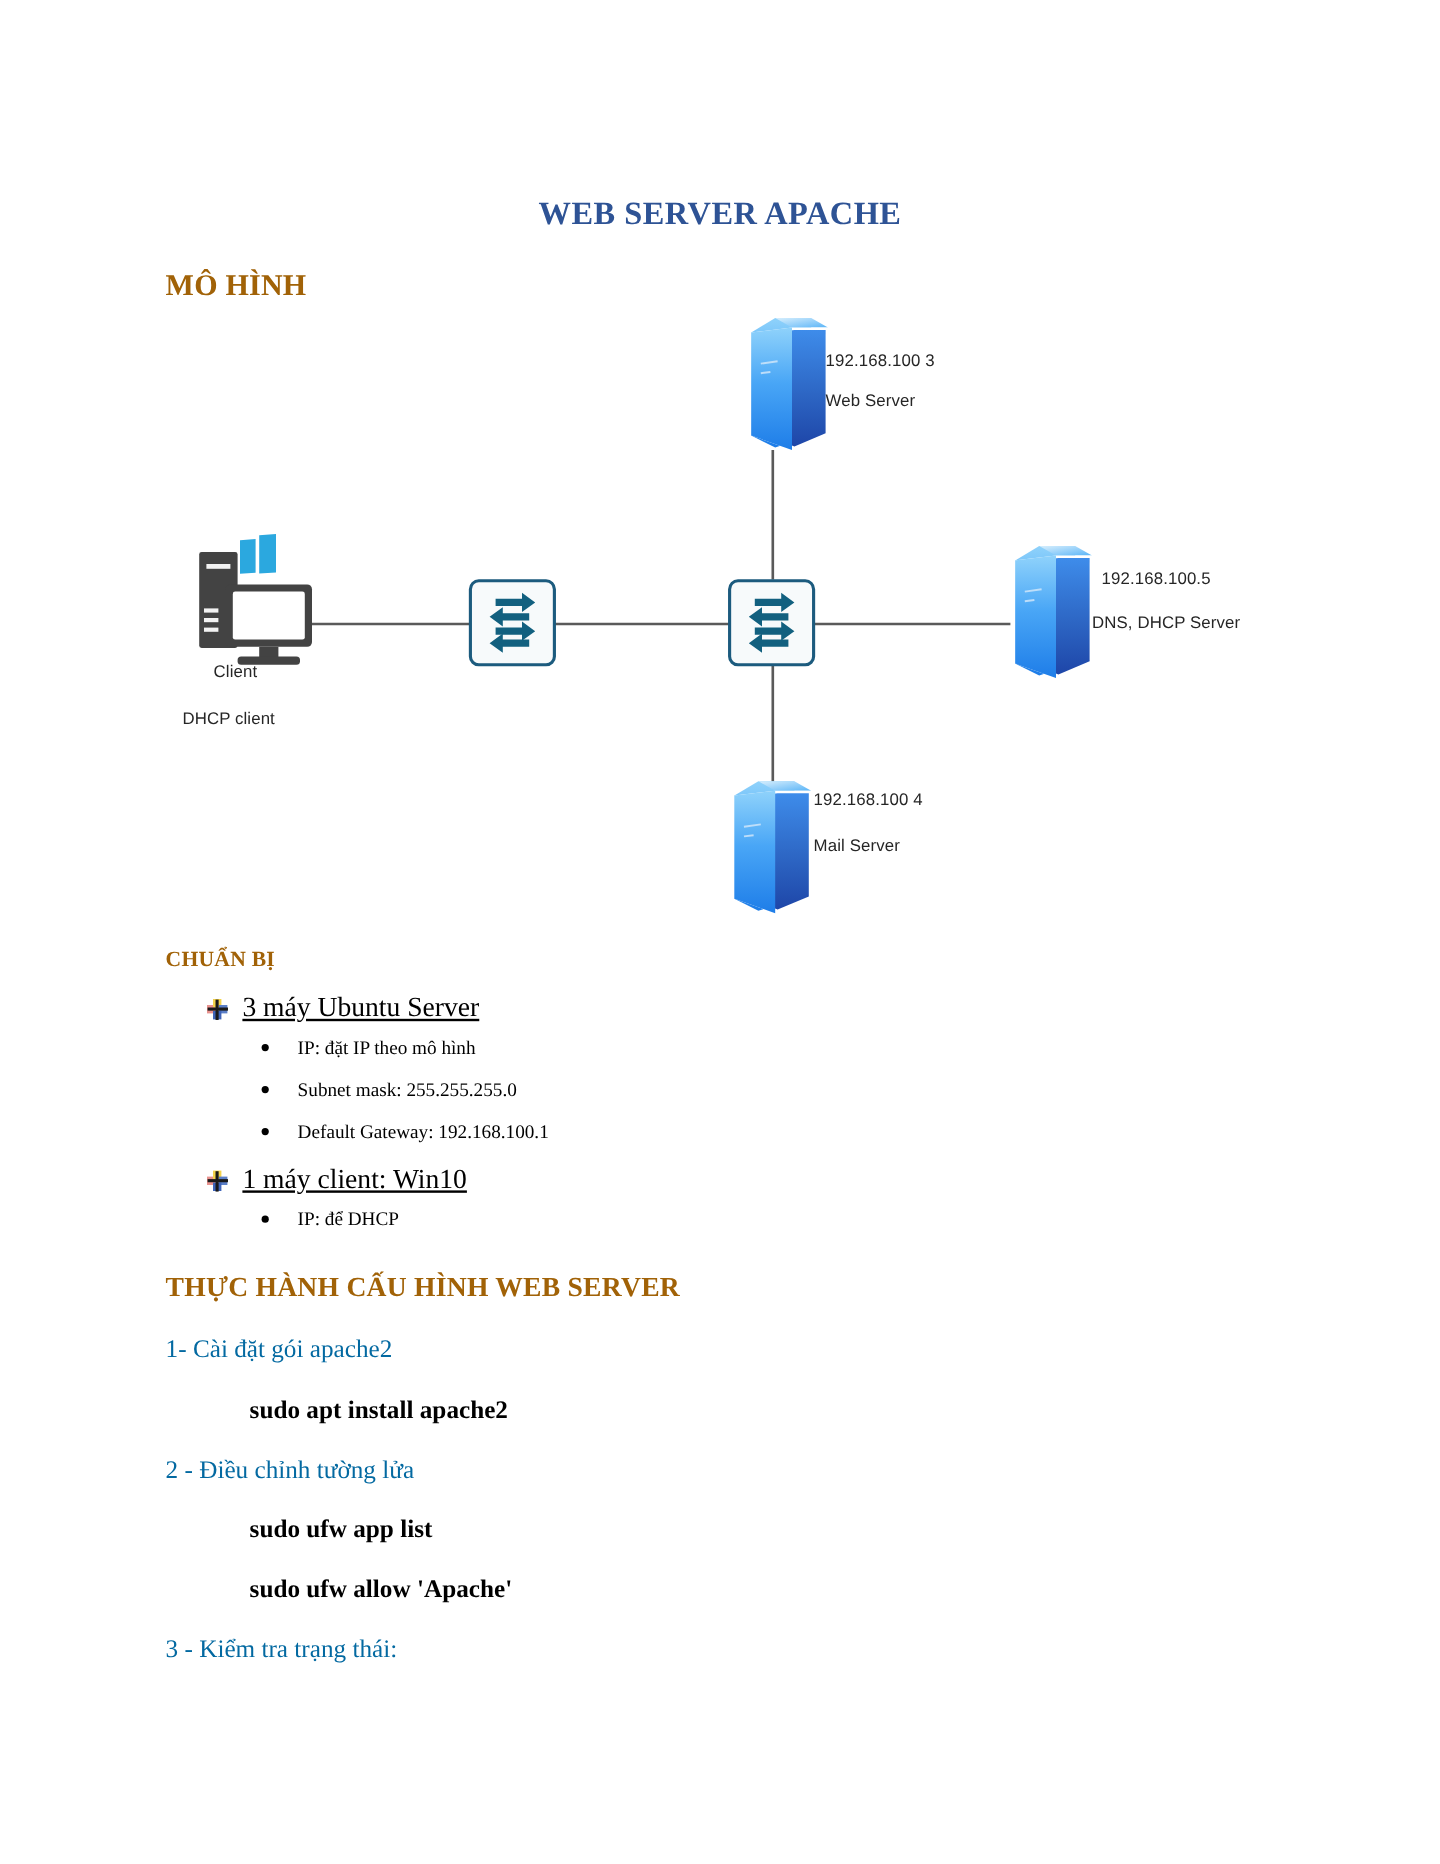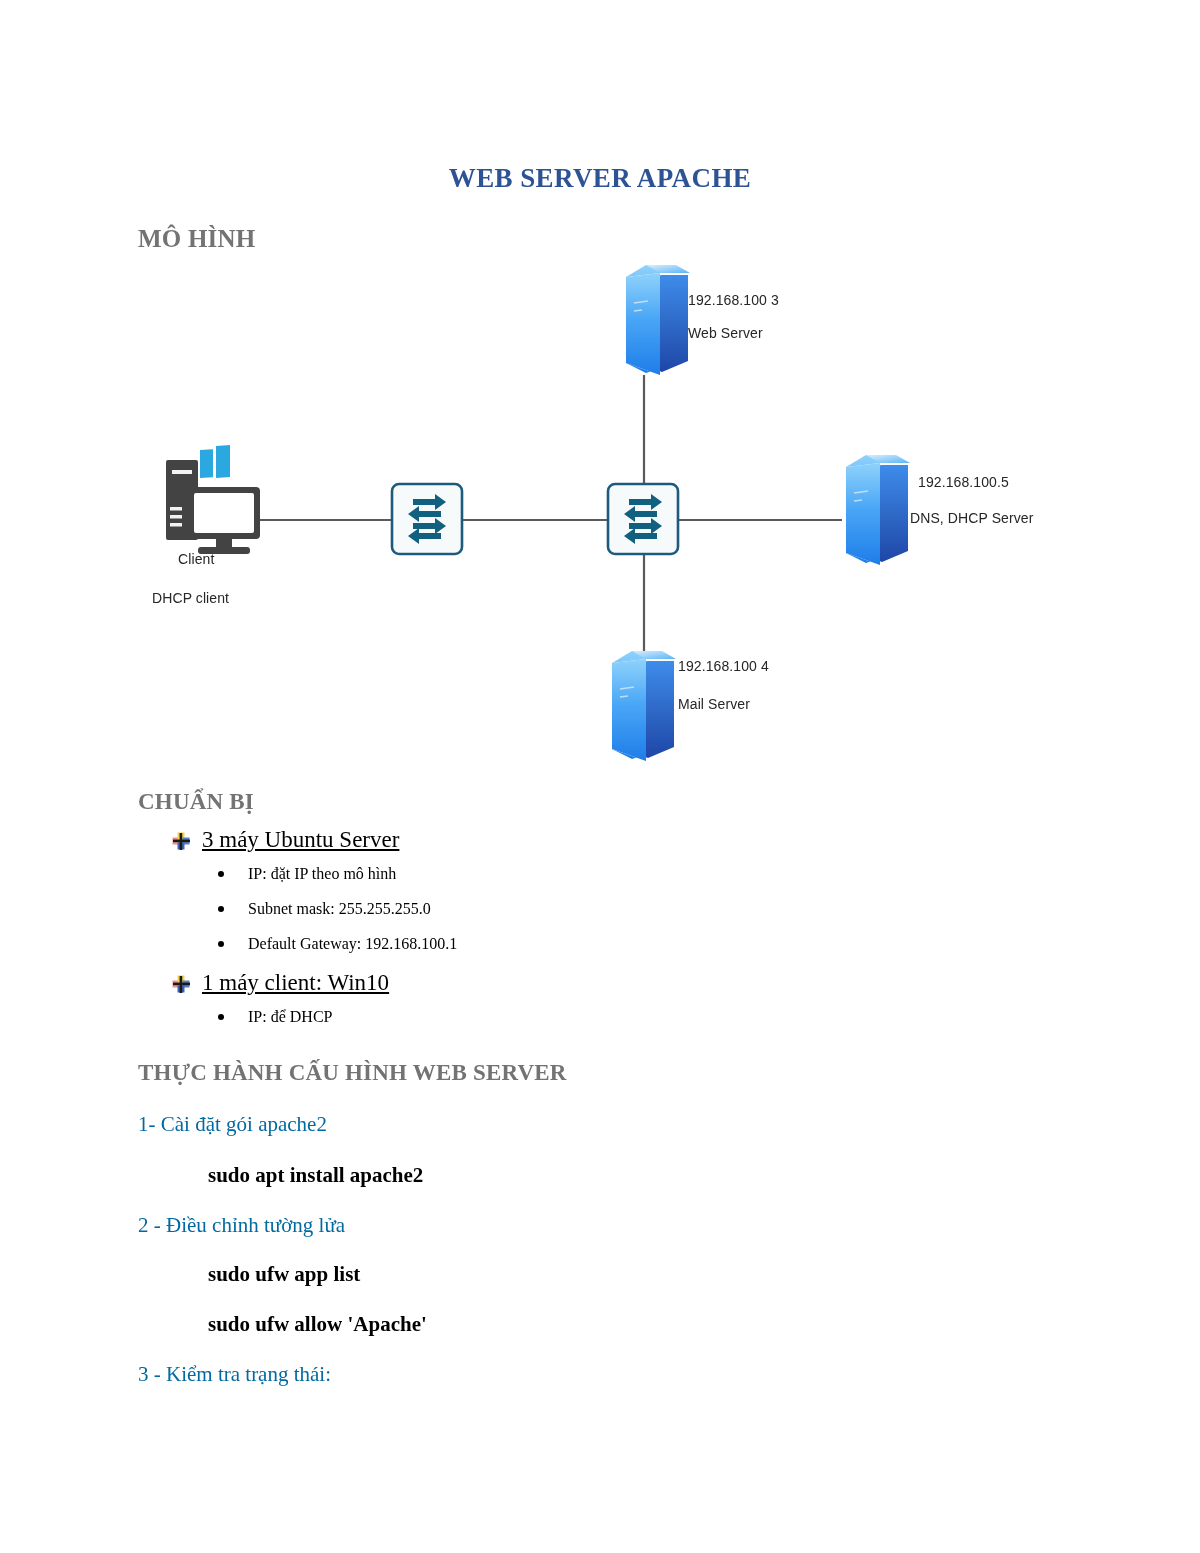--- a/index.html
+++ b/index.html
@@ -32,33 +32,33 @@
     font-family: "Liberation Serif", serif;
     font-weight: bold;
     font-size: 27px;
     letter-spacing: 0.4px;
     color: #2E5395;
   }
   .h1-blue {
     position: absolute;
     font-family: "Liberation Serif", serif;
     font-weight: bold;
-    color: #737373;
+    color: #a16207;
     letter-spacing: 0.2px;
     text-align: right;
   }
   #heading-mo-hinh {
     left: 138px;
     top: 225px;
     font-size: 25px;
   }
   #heading-chuan-bi {
     left: 138px;
     top: 789px;
-    font-size: 23px;
+    font-size: 18px;
   }
   #heading-thuc-hanh {
     left: 138px;
     top: 1060px;
     font-size: 23px;
   }
 
   
   .body-line {
     position: absolute;

